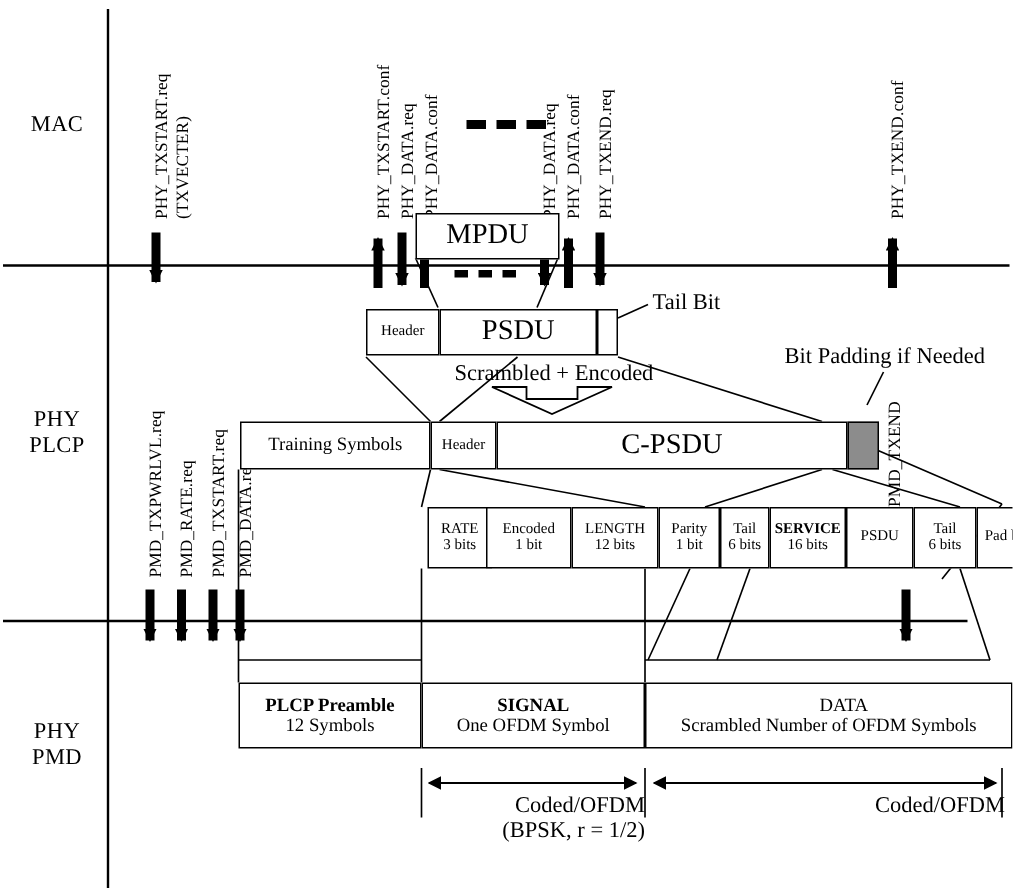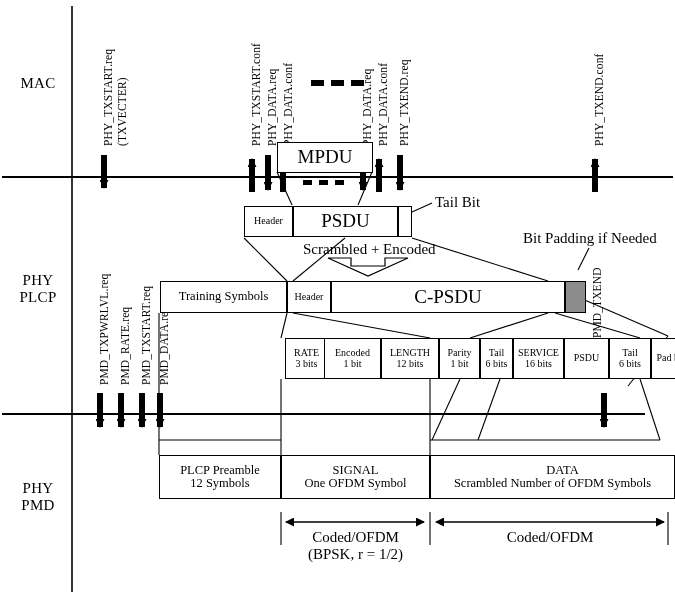--- a/index.html
+++ b/index.html
@@ -35,21 +35,21 @@
   .box.thin{border-width:1.2px;}
   .box span{display:block;white-space:pre-line;}
 
   .celltext{font-size:10px;}
   .bigtext{font-size:19px;}
   .midtext{font-size:12.5px;}
 
   .padblock{background:#8c8c8c;border:1.6px solid #000;}
 
   .plaintext{position:absolute;font-size:15px;white-space:nowrap;line-height:1.12;}
-  .plaintext.center{text-align:center;}
+  .plaintext.center{text-align:right;}
 
   .dashrow{position:absolute;display:flex;gap:7px;align-items:center;}
   .dashrow i{display:block;width:13px;height:6px;background:#000;}
   .dashrow.small i{width:9px;height:5px;}
 </style>
 </head>
 <body>
 
 <div id="stage">
 
@@ -227,37 +227,37 @@
   <div class="box thin celltext" style="left:381px;top:338px;width:58px;height:41px;">
     <span><b style="font-weight: normal;">LENGTH</b><br><i style="font-style:normal">12 bits</i></span>
   </div>
   <div class="box thin celltext" style="left:439px;top:338px;width:41px;height:41px;">
     <span><b style="font-weight: normal;">Parity</b><br><i style="font-style:normal">1 bit</i></span>
   </div>
   <div class="box thin celltext" style="left:480px;top:338px;width:33px;height:41px;">
     <span><b style="font-weight: normal;">Tail</b><br><i style="font-style:normal">6 bits</i></span>
   </div>
   <div class="box thin celltext" style="left:513px;top:338px;width:51px;height:41px;">
-    <span><b style="font-weight: normal; margin-top: 44px;">SERVICE</b><br><i style="font-style:normal">16 bits</i></span>
+    <span><b style="font-weight: bold; margin-top: 44px;">SERVICE</b><br><i style="font-style:normal">16 bits</i></span>
   </div>
   <div class="box thin celltext" style="left:564px;top:338px;width:45px;height:41px;">
     <span><b style="font-weight: normal;">PSDU</b><i style="font-style:normal"></i></span>
   </div>
   <div class="box thin celltext" style="left:609px;top:338px;width:42px;height:41px;">
     <span><b style="font-weight: normal;">Tail</b><br><i style="font-style:normal">6 bits</i></span>
   </div>
   <div class="box thin celltext" style="left:651px;top:338px;width:43px;height:41px;">
     <span><b style="font-weight: normal;">Pad bits</b><i style="font-style:normal"></i></span>
   </div>
 
   <div class="box midtext" style="left:159px;top:455px;width:122px;height:44px;">
-    <span><b style="font-weight: normal; text-align: right;">PLCP Preamble</b><br><i style="font-style:normal">12 Symbols</i></span>
+    <span><b style="font-weight: bold; text-align: right;">PLCP Preamble</b><br><i style="font-style:normal">12 Symbols</i></span>
   </div>
   <div class="box midtext" style="left:281px;top:455px;width:149px;height:44px;">
-    <span><b style="font-weight: normal;">SIGNAL</b><br><i style="font-style:normal">One OFDM Symbol</i></span>
+    <span><b style="font-weight: bold;">SIGNAL</b><br><i style="font-style:normal">One OFDM Symbol</i></span>
   </div>
   <div class="box midtext" style="left:430px;top:455px;width:245px;height:44px;">
     <span><b style="font-weight: normal; margin-left: 20px;">DATA</b><br><i style="font-style:normal">Scrambled Number of OFDM Symbols</i></span>
   </div>
 
   <div class="plaintext center" style="left:281px;top:529px;width:149px;">
     <span>Coded/OFDM</span><br>
     <span>(BPSK, r = 1/2)</span>
   </div>
   <div class="plaintext center" style="left:430px;top:529px;width:240px;">

